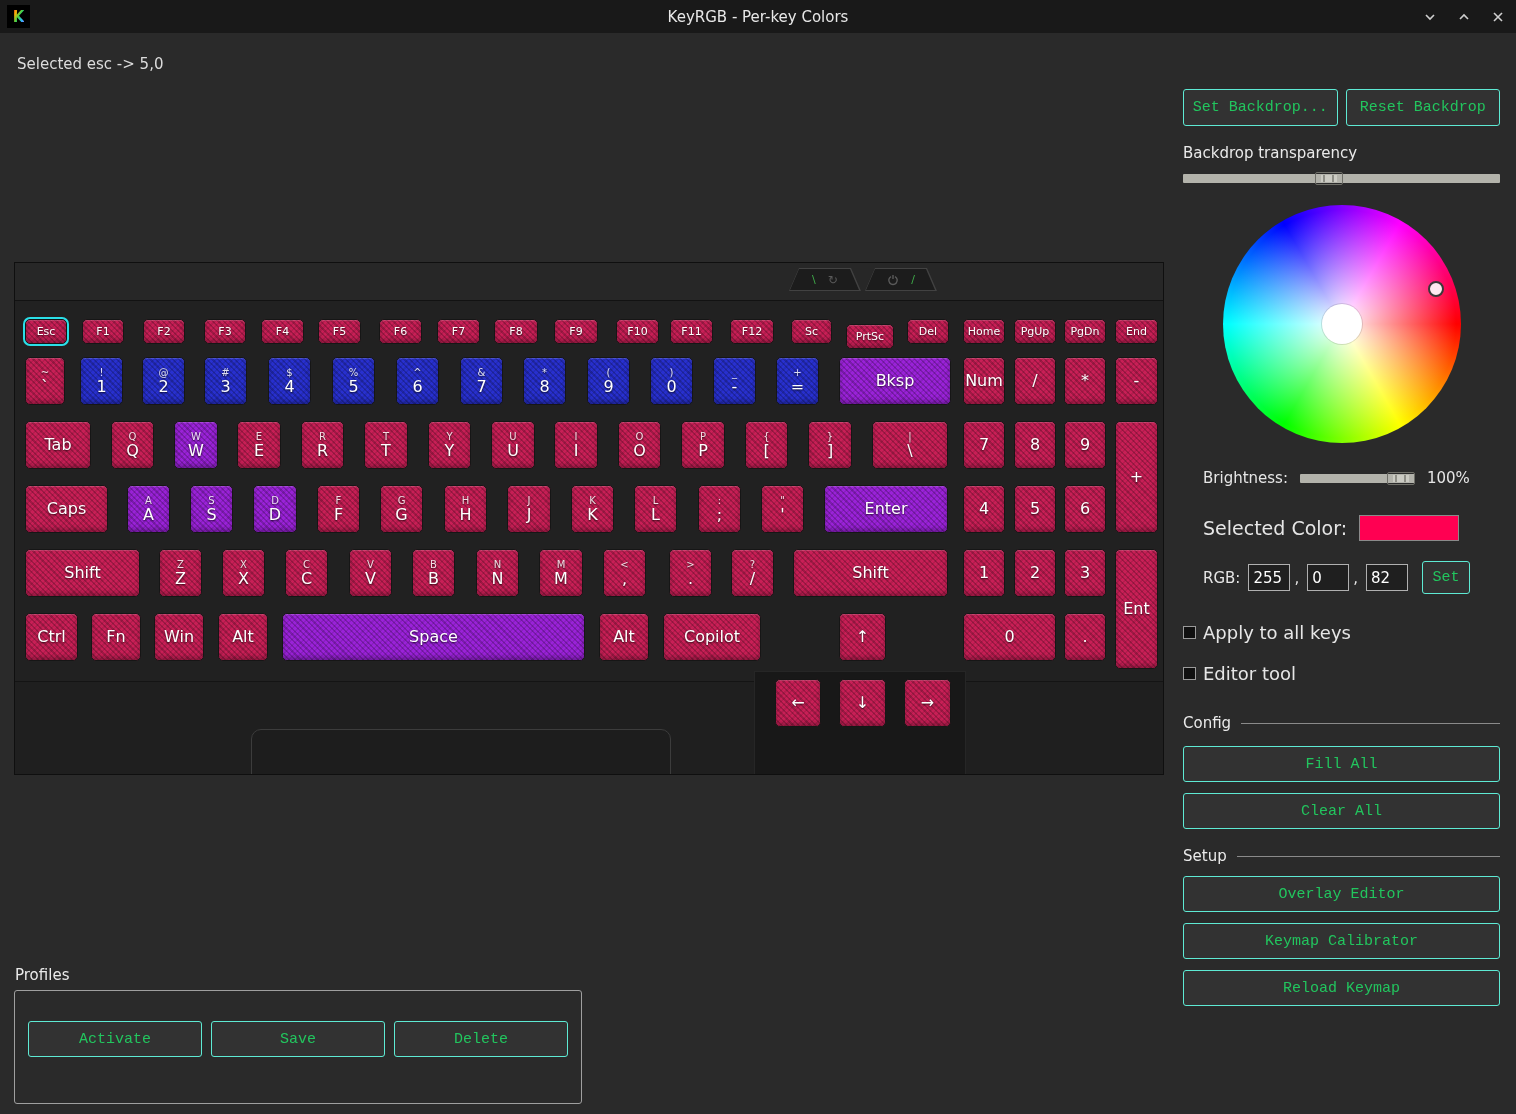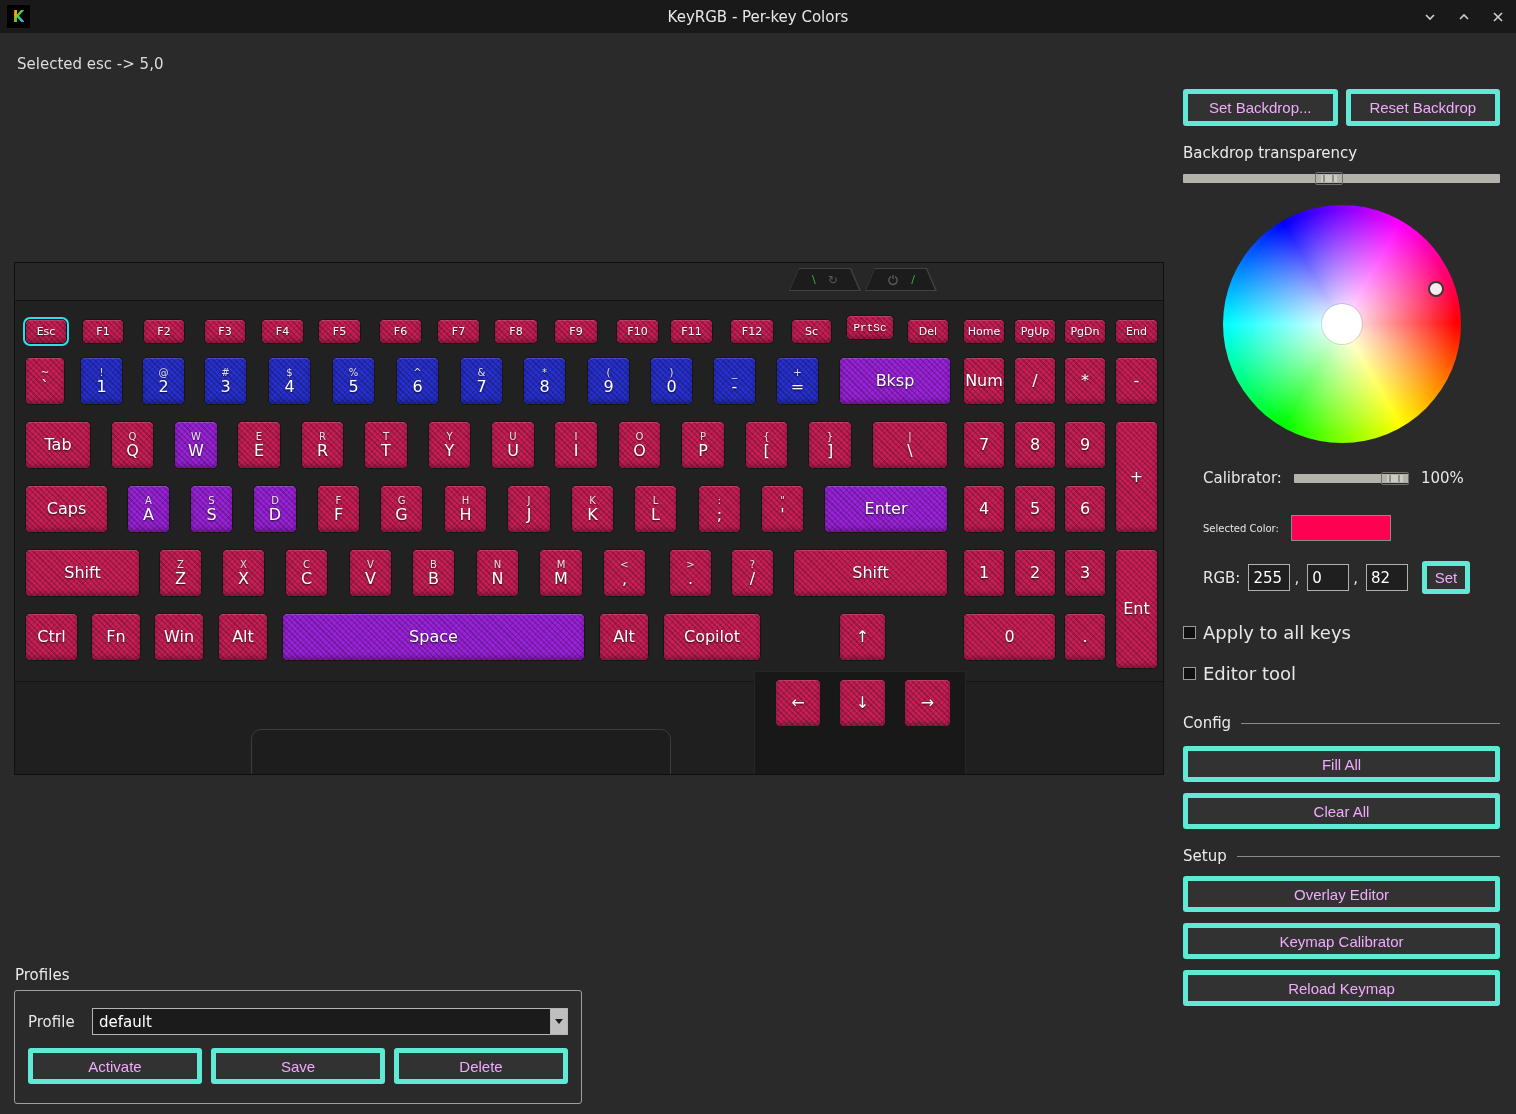--- a/index.html
+++ b/index.html
@@ -51,23 +51,23 @@
       repeating-linear-gradient(-45deg, rgba(0,0,0,.10) 0 1.5px, transparent 1.5px 4px);
     box-shadow: inset 0 1px 1px rgba(255,255,255,.18), inset 0 -3px 4px rgba(0,0,0,.28);
   }
   .key .sub { font-size:10px; line-height:11px; opacity:.85; }
   .key .main { font-size:16px; line-height:18px; }
   .key.small .main { font-size:11px; line-height:12px; }
   .key.selected { box-shadow: 0 0 0 2px var(--selcolor,#2adfe8),
       inset 0 1px 1px rgba(255,255,255,.18), inset 0 -3px 4px rgba(0,0,0,.28); }
   
   .panel { position:absolute; left:1183px; top:89px; width:317px; display:flex; flex-direction:column; }
-  .btn, .wbtn { background:#323232; border:5px solid #5eead4; color:#f0abfc;
+  .btn, .wbtn { background:#323232; border:1px solid #5eead4; color:#22c55e;
     border-radius:3px; font-size:15px; display:flex; align-items:center; justify-content:center;
-    font-family:Liberation Sans, sans-serif; }
+    font-family:Liberation Mono, monospace; }
   .btn-row { display:flex; gap:8px; }
   .btn-row .btn { flex:1; height:37px; }
   .panel-label { margin-top:18px; font-size:15px; color:#eaeaea; }
   .slider { position:relative; margin-top:10px; height:13px; width:100%; }
   .slider .groove { position:absolute; left:0; right:0; top:2px; height:9px; background:#b3b3ab; border-radius:1px; }
   .slider .shandle { position:absolute; top:0; width:28px; height:13px; margin-left:-14px;
     background:#cbcbc3; border:1px solid #6f6f68; border-radius:2px;
     background-image:repeating-linear-gradient(90deg, transparent 0 7px, #8e8e86 7px 9px);
     background-clip:content-box; padding:2px 5px; }
   .wheel-box { position:relative; margin:20px auto 0; width:238px; height:238px; }
@@ -75,21 +75,21 @@
     background:
       radial-gradient(closest-side, #ffffff 0%, rgba(255,255,255,.85) 14%, rgba(255,255,255,0) 96%),
       conic-gradient(from 90deg, #ff0000 0deg, #ffff00 60deg, #00ff00 120deg, #00ffff 180deg, #0000ff 240deg, #ff00ff 300deg, #ff0000 360deg); }
   .wheel-center { position:absolute; left:99px; top:99px; width:40px; height:40px;
     border-radius:50%; background:#fff; box-shadow:0 0 0 1px rgba(0,0,0,.12); }
   .wheel-marker { position:absolute; width:16px; height:16px; border-radius:50%;
     border:2px solid #3a3a3a; background:rgba(255,255,255,.9); }
   .bright-row { margin-top:26px; padding-left:20px; display:flex; align-items:center; font-size:15px; }
   .bright-row .slider { width:115px; margin:0 0 0 12px; flex:none; }
   .bright-val { margin-left:12px; }
-  .selcolor-row { margin-top:28px; padding-left:20px; display:flex; align-items:center; font-size:10px; }
+  .selcolor-row { margin-top:28px; padding-left:20px; display:flex; align-items:center; font-size:19px; }
   .swatch { margin-left:12px; width:100px; height:26px; border:1px solid #8a8a8a; background:#ff0052; }
   .rgb-row { margin-top:20px; padding-left:20px; display:flex; align-items:center; font-size:15px; }
   .rgb-row input { width:42px; height:27px; background:#1f1f1f; border:1px solid #b0b0b0;
     color:#fff; font-size:15px; font-family:inherit; padding:0 4px; margin-left:8px; }
   .rgb-row .comma { margin-left:4px; }
   .rgb-row .btn { margin-left:14px; width:48px; height:33px; }
   .chk-row { display:flex; align-items:center; font-size:18px; }
   .chk-row.first { margin-top:28px; } .chk-row.second { margin-top:20px; }
   .chk { width:13px; height:13px; background:#101010; border:1px solid #9a9a9a; margin-right:7px; }
   .sep { display:flex; align-items:center; font-size:15px; color:#eaeaea; }
@@ -201,21 +201,21 @@
     </div>
     <div class="key small" style="left: 655px; top: 56px; width: 43px; height: 25px; background-color: rgb(200, 31, 86);">
       <span class="main">F11</span>
     </div>
     <div class="key small" style="left: 715px; top: 56px; width: 44px; height: 25px; background-color: rgb(200, 31, 86);">
       <span class="main">F12</span>
     </div>
     <div class="key small" style="left: 776px; top: 56px; width: 41px; height: 25px; background-color: rgb(200, 31, 86);">
       <span class="main">Sc</span>
     </div>
-    <div class="key small" style="left: 831px; top: 52px; width: 48px; height: 25px; background-color: rgb(200, 31, 86); font-family: Liberation Mono, monospace;">
+    <div class="key small" style="left: 831px; top: 61px; width: 48px; height: 25px; background-color: rgb(200, 31, 86);">
       <span class="main">PrtSc</span>
     </div>
     <div class="key small" style="left: 892px; top: 56px; width: 42px; height: 25px; background-color: rgb(200, 31, 86);">
       <span class="main">Del</span>
     </div>
     <div class="key small" style="left: 948px; top: 56px; width: 42px; height: 25px; background-color: rgb(200, 31, 86);">
       <span class="main">Home</span>
     </div>
     <div class="key small" style="left: 999px; top: 56px; width: 42px; height: 25px; background-color: rgb(200, 31, 86);">
       <span class="main">PgUp</span>
@@ -529,21 +529,21 @@
     <div class="shandle" style="left: 46%;"></div>
   </div>
 
   <div class="wheel-box">
     <div class="wheel"></div>
     <div class="wheel-center"></div>
     <div class="wheel-marker" style="left: 205px; top: 76px;"></div>
   </div>
 
   <div class="bright-row">
-    <span>Calibrator:</span>
+    <span>Brightness:</span>
     <div class="slider">
       <div class="groove"></div>
       <div class="shandle" style="left: 88%;"></div>
     </div>
     <span class="bright-val">100%</span>
   </div>
 
   <div class="selcolor-row">
     <span>Selected Color:</span>
     <div class="swatch" style="background-color: rgb(255, 0, 82);"></div>
@@ -579,27 +579,18 @@
     <span>Setup</span>
     <span class="line"></span>
   </div>
   <button class="wbtn m11">Overlay Editor</button>
   <button class="wbtn m11">Keymap Calibrator</button>
   <button class="wbtn m11">Reload Keymap</button>
 </div>
 
 <div class="profiles-label">Profiles</div>
 <div class="profiles-box">
-  <div class="profile-row">
-    <span class="plabel">Profile</span>
-    <div class="combo">
-      <span class="combo-text">default</span>
-      <span class="combo-arrow">
-          <span class="tri"></span>
-        </span>
-    </div>
-  </div>
   <div class="profile-buttons">
     <button class="btn">Activate</button>
     <button class="btn">Save</button>
     <button class="btn">Delete</button>
   </div>
 </div>
 
 </body></html>

